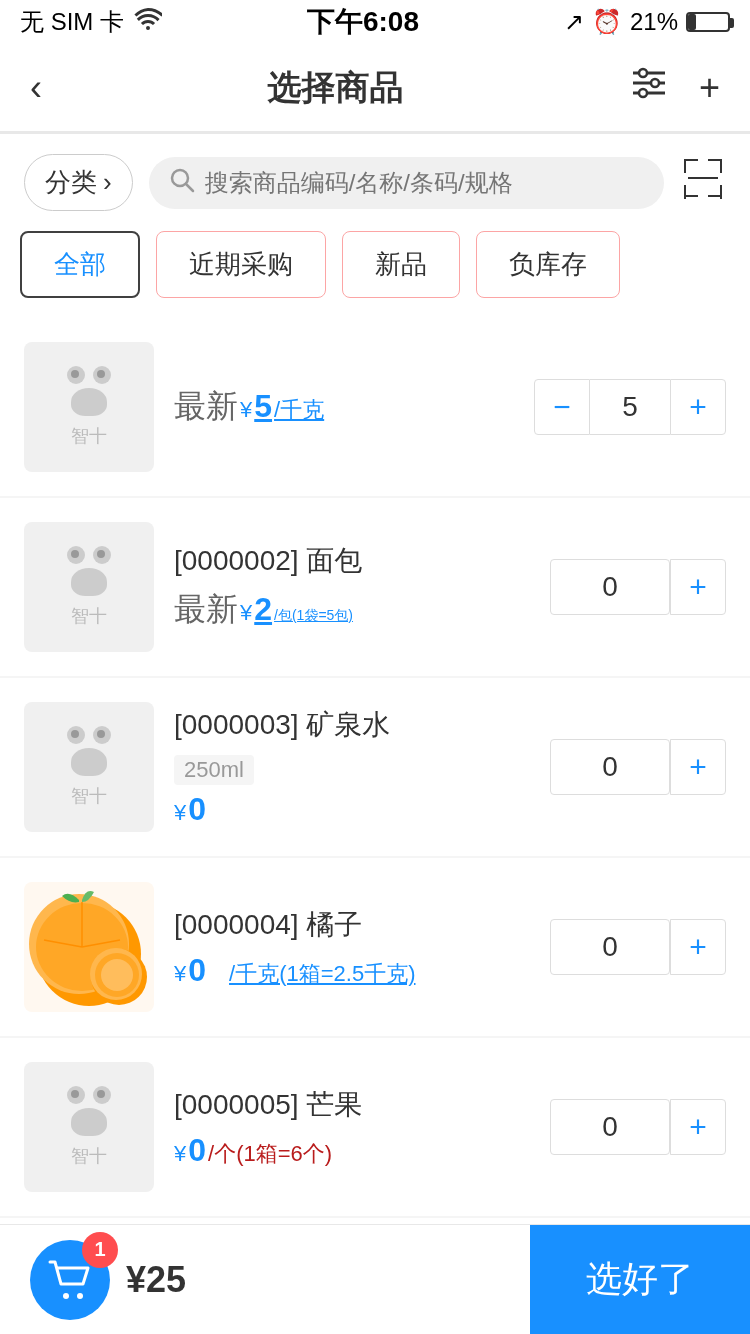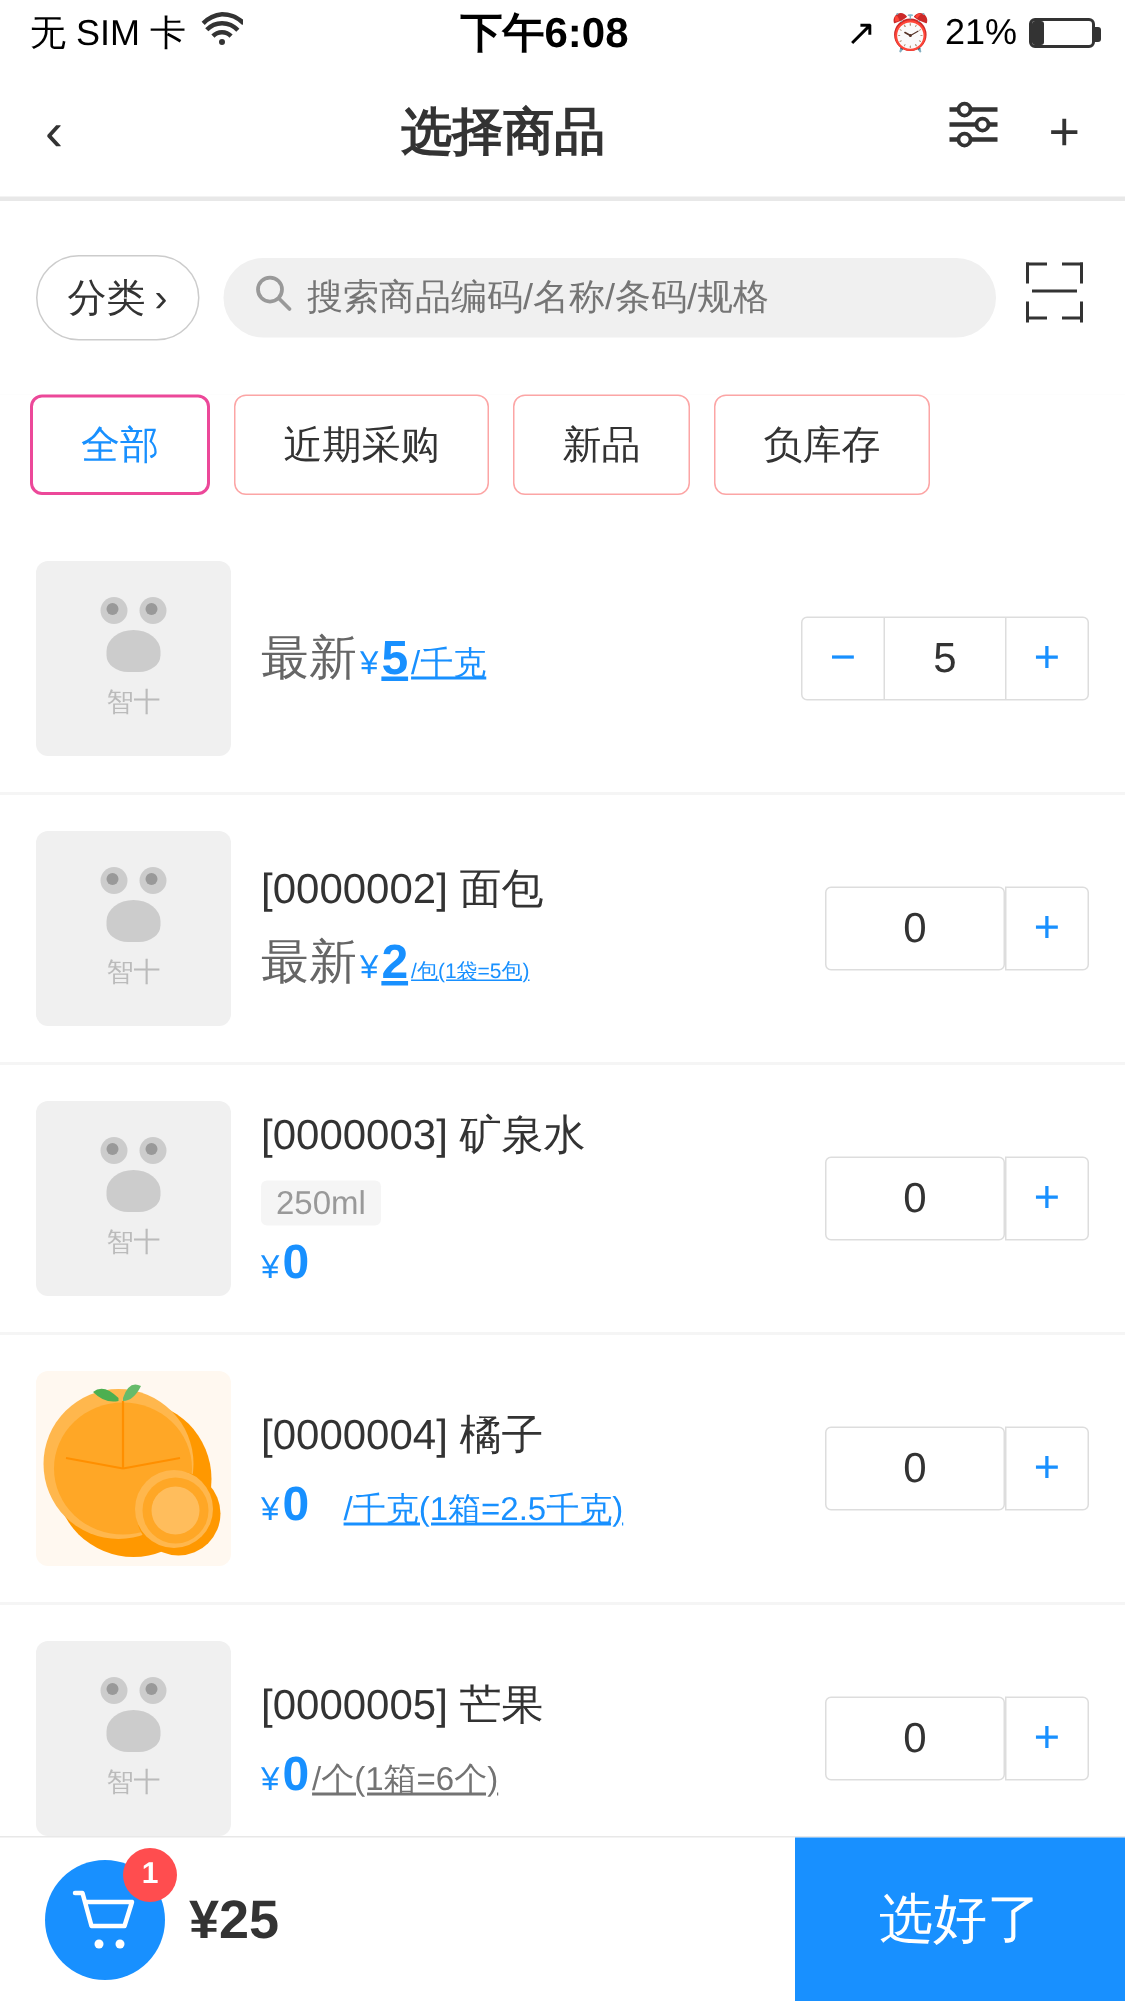--- a/index.html
+++ b/index.html
@@ -75,21 +75,21 @@
       color: #333;
       cursor: pointer;
     }
 
     
     .divider { height: 2px; background: #e8e8e8; }
 
     
     .filter-bar {
       background: #fff;
-      padding: 36px 24px;
+      padding: 20px 24px;
       display: flex;
       align-items: center;
       gap: 16px;
     }
     .category-btn {
       display: flex;
       align-items: center;
       gap: 6px;
       border: 1px solid #ccc;
       border-radius: 30px;
@@ -134,21 +134,21 @@
     .tab-btn {
       padding: 14px 32px;
       border-radius: 8px;
       font-size: 26px;
       cursor: pointer;
       border: 1px solid #fca5a5;
       background: #fff;
       color: #333;
     }
     .tab-btn.active {
-      border: 2px solid #ec4899;
+      border: 2px solid #404040;
       color: #1890ff;
       background: #fff;
     }
 
     
     .product-list {
       background: #f5f5f5;
       padding-bottom: 120px;
     }
 
@@ -554,21 +554,21 @@
           </div>
         <div class="owl-body"></div>
         <span class="owl-text">智十</span>
       </div>
     </div>
     <div class="product-info">
       <div class="product-name">[0000005] 芒果</div>
       <div class="price-line">
         <span style="color:#1890ff;font-size:22px;">¥</span>
         <span style="color:#1890ff;font-size:32px;font-weight:600;">0</span>
-        <span style="color:#737373;font-size:22px;text-decoration:underline;">/个(1箱=6个)</span>
+        <span style="color:#b91c1c;font-size:22px;">/个(1箱=6个)</span>
       </div>
     </div>
     <div class="quantity-control">
       <input class="qty-input" style="border-radius: 4px; border: 1px solid rgb(221, 221, 221); width: 120px;" value="0" type="text">
       <button class="qty-btn plus">+</button>
     </div>
   </div>
 
   <div class="product-item">
     <div class="product-image">

